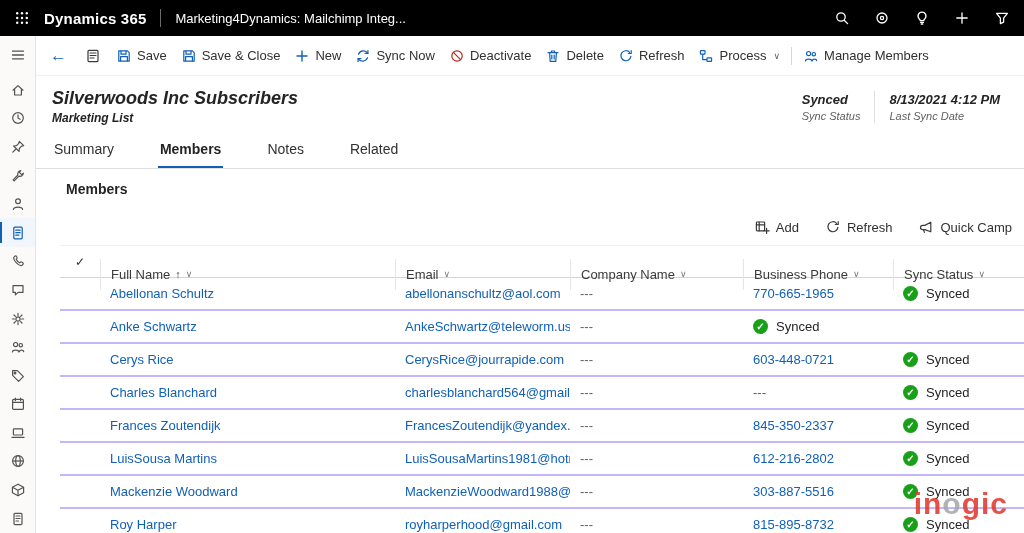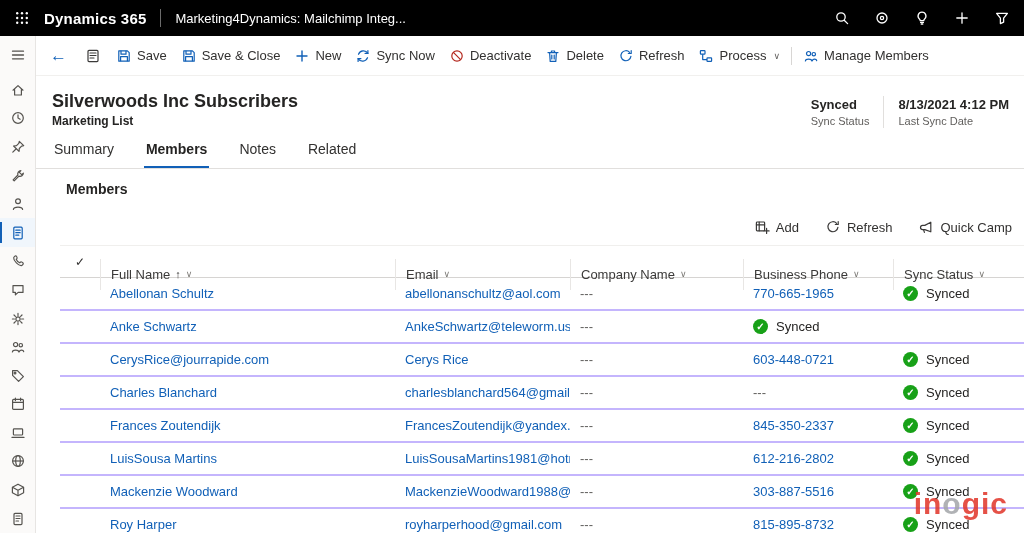--- a/index.html
+++ b/index.html
@@ -32,30 +32,30 @@
   .commandbar { height: 40px; display: flex; align-items: center; padding: 0 6px 0 8px; border-bottom: 1px solid #f1f0ee; overflow: hidden; white-space: nowrap; }
   .back { color: #1160b7; font-size: 17px; padding: 0 10px 0 6px; cursor: pointer; line-height: 1; }
   .icon-only { display: flex; align-items: center; padding: 0 8px; height: 30px; color: #3b3a39; cursor: pointer; }
   .cmd { display: flex; align-items: center; gap: 5px; padding: 0 7px; height: 30px; font-size: 13px; color: #323130; cursor: pointer; border-radius: 2px; }
   .cmd svg { color: #1160b7; flex: none; }
   .cmd.danger svg { color: #b3281e; }
   .cmd .chev { font-size: 9px; color: #605e5c; margin-left: 2px; }
   .vdiv { width: 1px; height: 18px; background: #d8d6d4; margin: 0 4px; flex: none; }
 
   
-  .record-header { height: 52px; display: flex; align-items: flex-end; padding: 7px 15px 0 16px; }
+  .record-header { height: 52px; display: flex; align-items: center; padding: 7px 24px 0 16px; font-style: italic; }
   .rh-title { font-size: 18px; font-weight: 700; color: #252423; line-height: 22px; }
   .rh-entity { font-size: 12px; font-weight: 700; color: #252423; margin-top: 2px; }
   .rh-right { margin-left: auto; display: flex; align-items: center; gap: 14px; padding-top: 3px; }
   .stat-value { font-size: 13px; font-weight: 700; color: #252423; white-space: nowrap; }
   .stat-label { font-size: 11px; color: #605e5c; margin-top: 3px; white-space: nowrap; }
   .stat-div { width: 1px; height: 32px; background: #e1dfdd; }
 
   
-  .tabs { height: 40px; display: flex; align-items: flex-end; gap: 28px; padding: 0 16px; }
+  .tabs { height: 40px; display: flex; align-items: flex-end; gap: 42px; padding: 0 16px; }
   .tab { font-size: 14px; color: #323130; padding: 0 2px 9px 2px; border-bottom: 2px solid transparent; cursor: pointer; }
   .tab.active { font-weight: 700; color: #252423; border-bottom-color: #1160b7; }
 
   
   .grid-section { flex: 1; border-top: 1px solid #e1dfdd; overflow: hidden; padding-left: 24px; }
   .section-title { margin: 12px 0 8px 6px; font-size: 14px; font-weight: 700; color: #252423; height: 20px; }
   .subgrid-toolbar { height: 36px; display: flex; justify-content: flex-end; align-items: center; gap: 6px; padding-right: 2px; }
   .tool { display: flex; align-items: center; gap: 6px; font-size: 13px; color: #323130; padding: 0 10px; height: 28px; cursor: pointer; white-space: nowrap; }
   .tool svg { color: #3b3a39; flex: none; }
 
@@ -420,22 +420,22 @@
     <div class="td"><a class="link">AnkeSchwartz@teleworm.us</a></div>
     <div class="td td-company">---</div>
     <div class="td td-sync">
       <span class="badge">✓</span>
       <span>Synced</span>
     </div>
   </div>
 
   <div class="trow">
     <div class="td td-check"></div>
+    <div class="td"><a class="link">Cerys Rice</a></div>
     <div class="td"><a class="link">CerysRice@jourrapide.com</a></div>
-    <div class="td"><a class="link">Cerys Rice</a></div>
     <div class="td td-company">---</div>
     <div class="td td-phone"><a class="link">603-448-0721</a></div>
     <div class="td td-sync">
       <span class="badge">✓</span>
       <span>Synced</span>
     </div>
   </div>
 
   <div class="trow">
     <div class="td td-check"></div>

